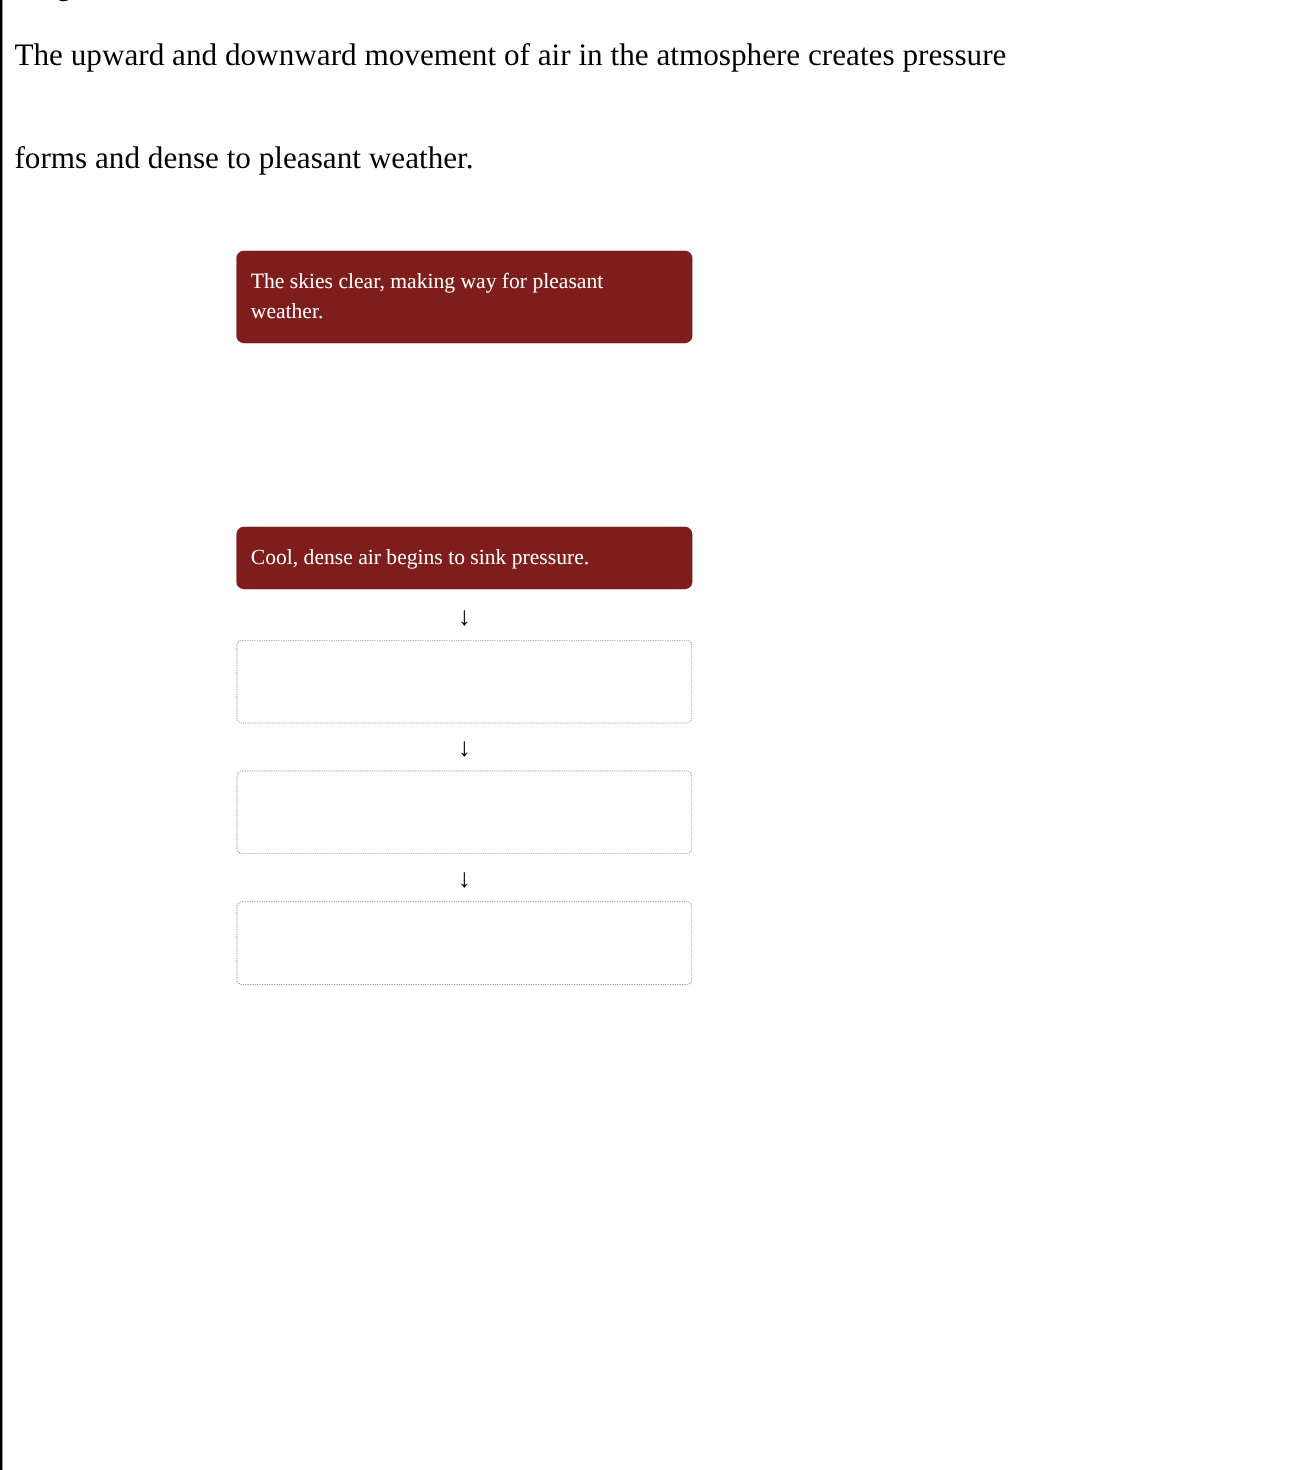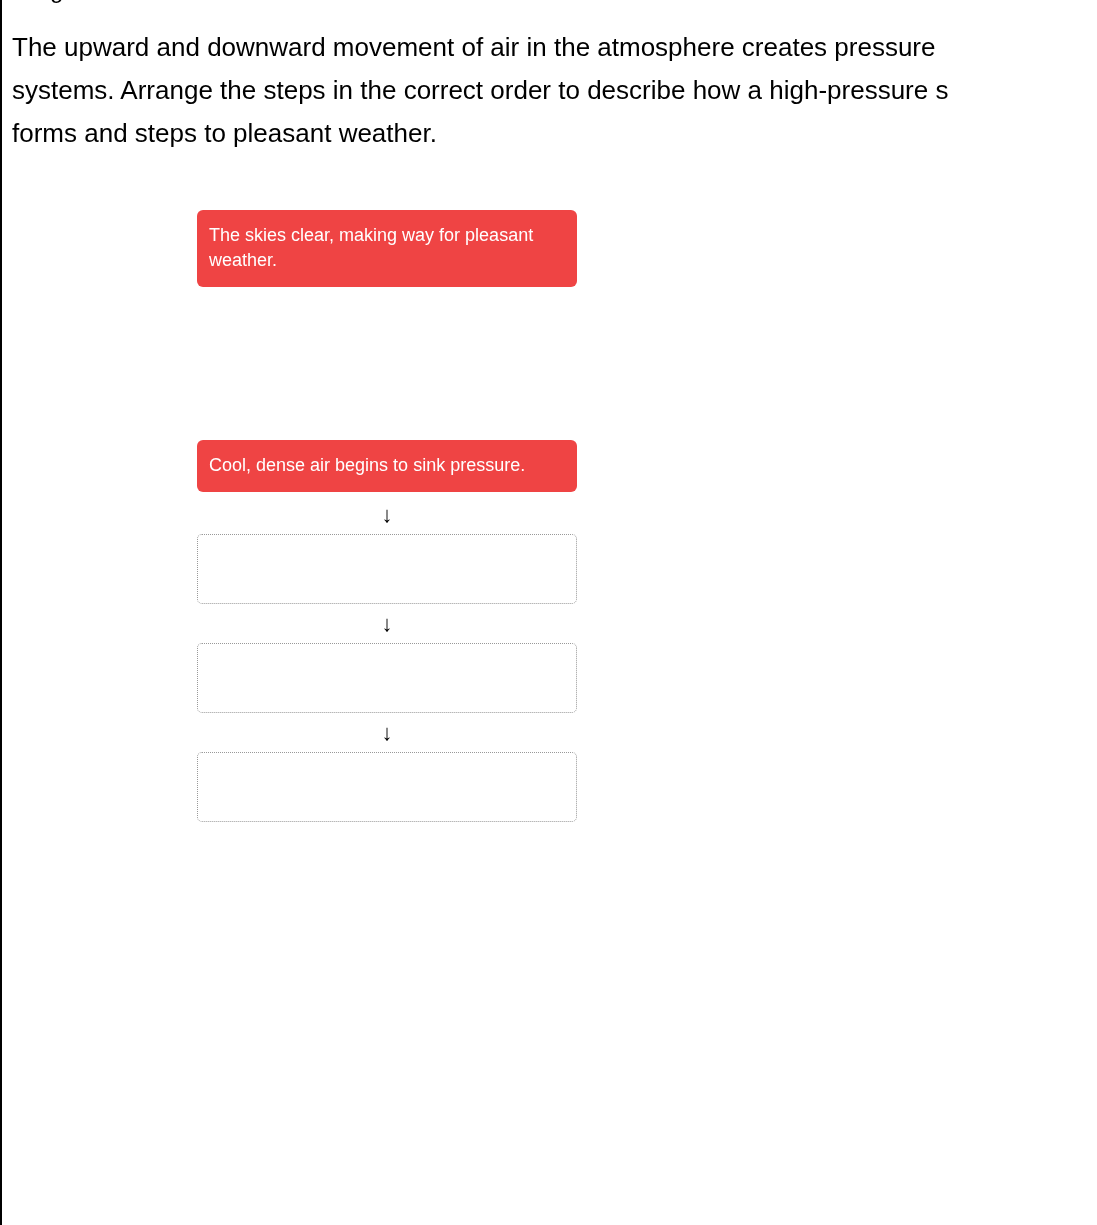--- a/index.html
+++ b/index.html
@@ -1,18 +1,19 @@
 <!DOCTYPE html>
 <html><head>
   <meta charset="utf-8">
   <style>
     * {
       margin: 0;
       padding: 0;
       box-sizing: border-box;
+      font-family: Liberation Serif, serif;
     }
     body {
       font-family: Arial, Helvetica, sans-serif;
       background: #fff;
       width: 1097px;
       height: 1225px;
       overflow: hidden;
       position: relative;
     }
     .container {
@@ -33,21 +34,21 @@
       color: #000;
       line-height: 1.65;
       padding: 0 0 0 10px;
       margin-top: -10px;
     }
     .tiles-area {
       margin-top: 55px;
       padding-left: 195px;
     }
     .tile {
-      background: #ef4444;
+      background: #7f1d1d;
       color: #fff;
       font-size: 18px;
       padding: 13px 12px 14px 12px;
       border-radius: 6px;
       width: 380px;
       line-height: 1.4;
       cursor: grab;
       user-select: none;
     }
     .gap-large {
@@ -79,22 +80,22 @@
     }
   </style>
 </head>
 <body>
 <div class="container">
 
   <div class="instruction-cut">Drag each tile to the correct box.</div>
 
   <div class="question-text">
     <span>The upward and downward movement of air in the atmosphere creates pressure</span><br>
-    <span>systems. Arrange the steps in the correct order to describe how a high-pressure s</span><br>
-    <span>forms and steps to pleasant weather.</span>
+    <br>
+    <span>forms and dense to pleasant weather.</span>
   </div>
 
   <div class="tiles-area">
     <div class="tile">The skies clear, making way for pleasant weather.</div>
     <div class="gap-large"></div>
     <div class="gap-none"></div>
     <div class="gap-medium"></div>
     <div class="tile">Cool, dense air begins to sink pressure.</div>
   </div>
 

